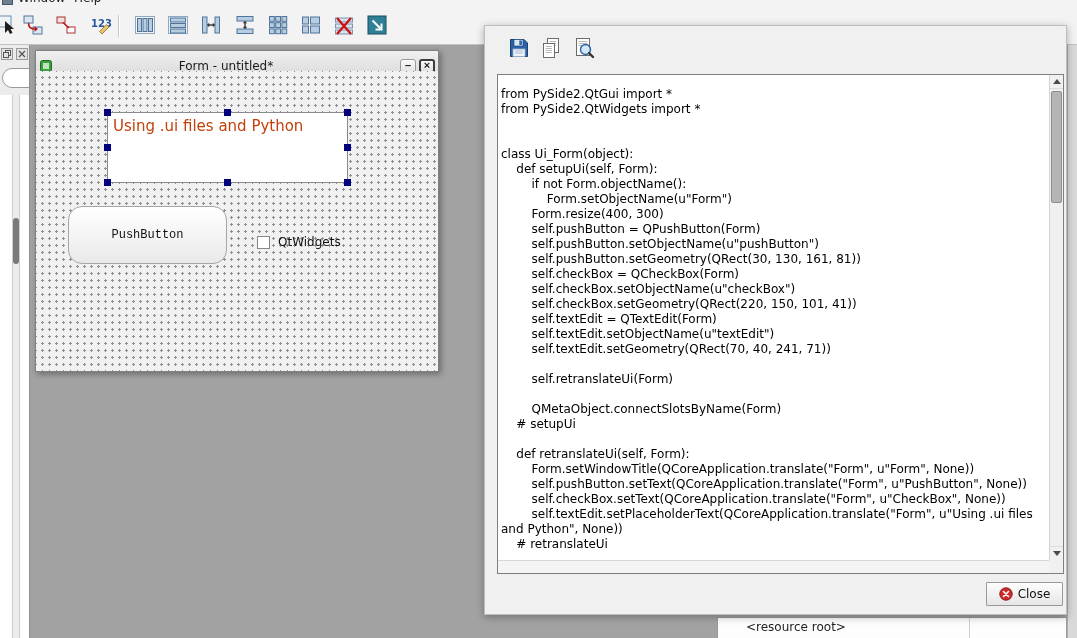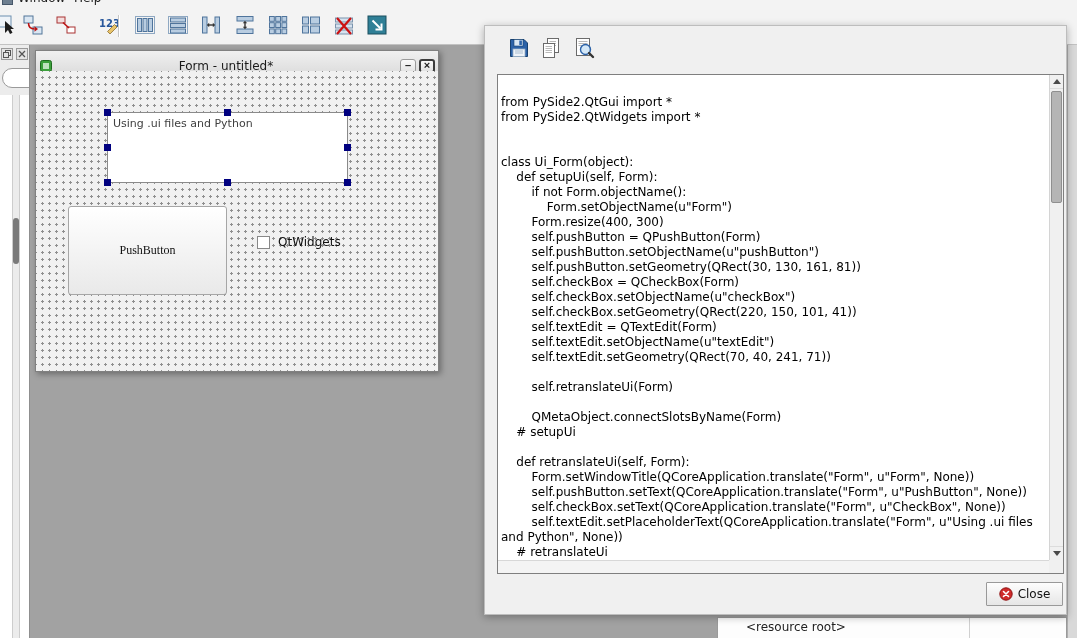--- a/index.html
+++ b/index.html
@@ -49,45 +49,45 @@
   .tb-btn { width:16px; height:14px; margin-right:3px; background:linear-gradient(#fafafa,#e2e2e2);
             border:1px solid #9a9a9a; border-radius:3px; font-size:11px; font-weight:bold;
             line-height:11px; text-align:center; color:#222; padding:0; }
   .tb-btn.closebtn { border:2px solid #3c3c3c; line-height:9px; }
   .form-body { position:absolute; left:0; top:20px; right:0; bottom:0; background:#f1f1f1;
                background-image:radial-gradient(#8f8f8f 1px, transparent 1.1px);
                background-size:7px 7px; background-position:3px 3px; }
 
   .textedit { position:absolute; left:71px; top:41px; width:241px; height:71px;
               background:#ffffff; border:1px solid #8a8a8a; }
-  .textedit .placeholder { position:absolute; left:5px; top:4px; color:#404040; font-size:11px; }
+  .textedit .placeholder { position:absolute; left:5px; top:4px; color:#c2410c; font-size:15px; }
   .handle { position:absolute; width:7px; height:7px; background:#00007f; }
   .h-tl{left:-4px;top:-4px}.h-tm{left:calc(50% - 3.5px);top:-4px}.h-tr{right:-4px;top:-4px}
   .h-ml{left:-4px;top:calc(50% - 3.5px)}.h-mr{right:-4px;top:calc(50% - 3.5px)}
   .h-bl{left:-4px;bottom:-4px}.h-bm{left:calc(50% - 3.5px);bottom:-4px}.h-br{right:-4px;bottom:-4px}
 
-  .pushbutton { position:absolute; left:32px; top:135px; width:159px; height:89px;
+  .pushbutton { position:absolute; left:32px; top:135px; width:159px; height:58px;
                 background:linear-gradient(#ffffff,#e9e9e9); border:1px solid #a6a6a6;
-                border-radius:3px; font-size:12px; color:#111;
-                font-family:Liberation Serif, serif; }
+                border-radius:14px; font-size:12px; color:#111;
+                font-family:Liberation Mono, monospace; }
   .checkbox-widget { position:absolute; left:221px; top:164px; height:14px;
                      display:flex; align-items:center; gap:8px; }
   .cb-box { width:13px; height:13px; background:#ffffff; border:1px solid #888; display:inline-block; }
   .cb-label { font-size:12px; color:#111; }
 
   
   .code-dialog { position:absolute; left:484px; top:25px; width:583px; height:590px;
                  background:#f0f0f0; border:1px solid #bdbdbd;
                  box-shadow:0 2px 8px rgba(0,0,0,.3); z-index:4; }
   .dlg-toolbar { position:absolute; left:0; top:8px; height:30px; }
   .dlg-tool { position:absolute; top:0; width:28px; height:28px; border:none; background:transparent; padding:2px; }
   .code-area { position:absolute; left:12px; top:48px; width:567px; height:500px;
                background:#ffffff; border:1px solid #7f7f7f; }
   .code-pre { position:absolute; left:0; top:0; right:14px; bottom:13px; overflow:hidden;
-              padding:20px 2px 0 3px; font-family:"DejaVu Sans","Liberation Sans",sans-serif;
+              padding:12px 2px 0 3px; font-family:"DejaVu Sans","Liberation Sans",sans-serif;
               font-size:12px; line-height:15px; color:#000; white-space:pre; }
   .vscroll { position:absolute; right:0; top:0; bottom:13px; width:14px; background:#f0f0f0;
              border-left:1px solid #d4d4d4; }
   .sb-btn { position:absolute; left:0; width:13px; height:14px; background:#f0f0f0;
             display:flex; align-items:center; justify-content:center; }
   .sb-up { top:0; border-bottom:1px solid #dcdcdc; }
   .sb-down { bottom:0; border-top:1px solid #dcdcdc; }
   .tri-up { width:0; height:0; border-left:4px solid transparent; border-right:4px solid transparent;
             border-bottom:5px solid #4a4a4a; }
   .tri-down { width:0; height:0; border-left:4px solid transparent; border-right:4px solid transparent;
@@ -140,21 +140,21 @@
           <path d="M12.5 12.3 L16 15 L12.5 17.7 Z" fill="#bb1111"></path>
         </svg>
       </button>
       <button class="tool" style="left:53px">
         <svg width="22" height="22" viewBox="0 0 22 22">
           <rect x="2" y="3" width="8" height="6" fill="#f3dede" stroke="#aa3333"></rect>
           <rect x="12" y="13" width="8" height="6" fill="#ffffff" stroke="#aa3333"></rect>
           <path d="M8 8.5 L14 14" stroke="#bb1111" stroke-width="1.6"></path>
         </svg>
       </button>
-      <button class="tool" style="left:96px">
+      <button class="tool" style="left:88px">
         <svg width="22" height="22" viewBox="0 0 22 22">
           <text x="1" y="13" font-family="DejaVu Sans, sans-serif" font-size="10" font-weight="bold" fill="#27569b">123</text>
           <path d="M12 20 L19 13 L16.5 10.5 L9.5 17.5 Z" fill="#e9c46a" stroke="#8d6e2f" stroke-width="0.8"></path>
         </svg>
       </button>
 
       <div class="tb-sep" style="left:118px"></div>
 
       <button class="tool" style="left:132px">
         <svg width="22" height="22" viewBox="0 0 22 22">

